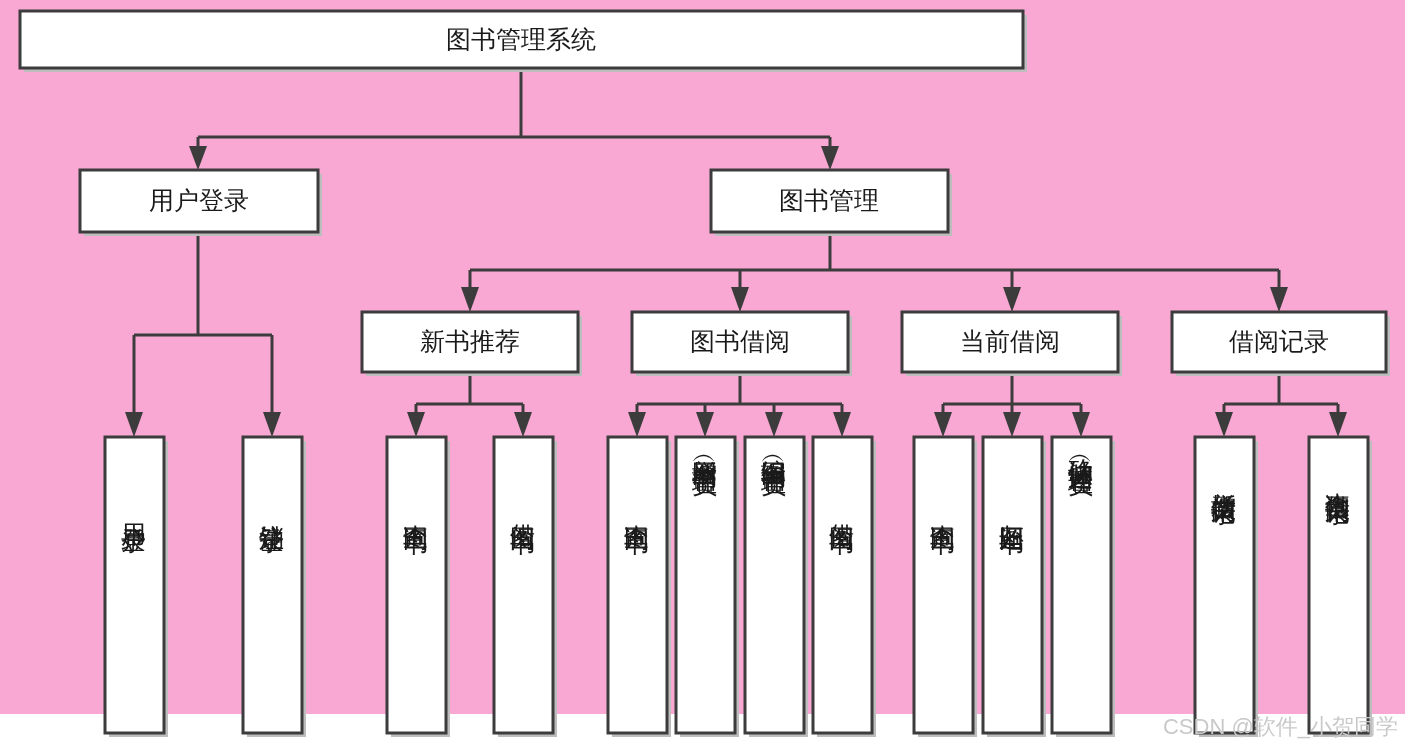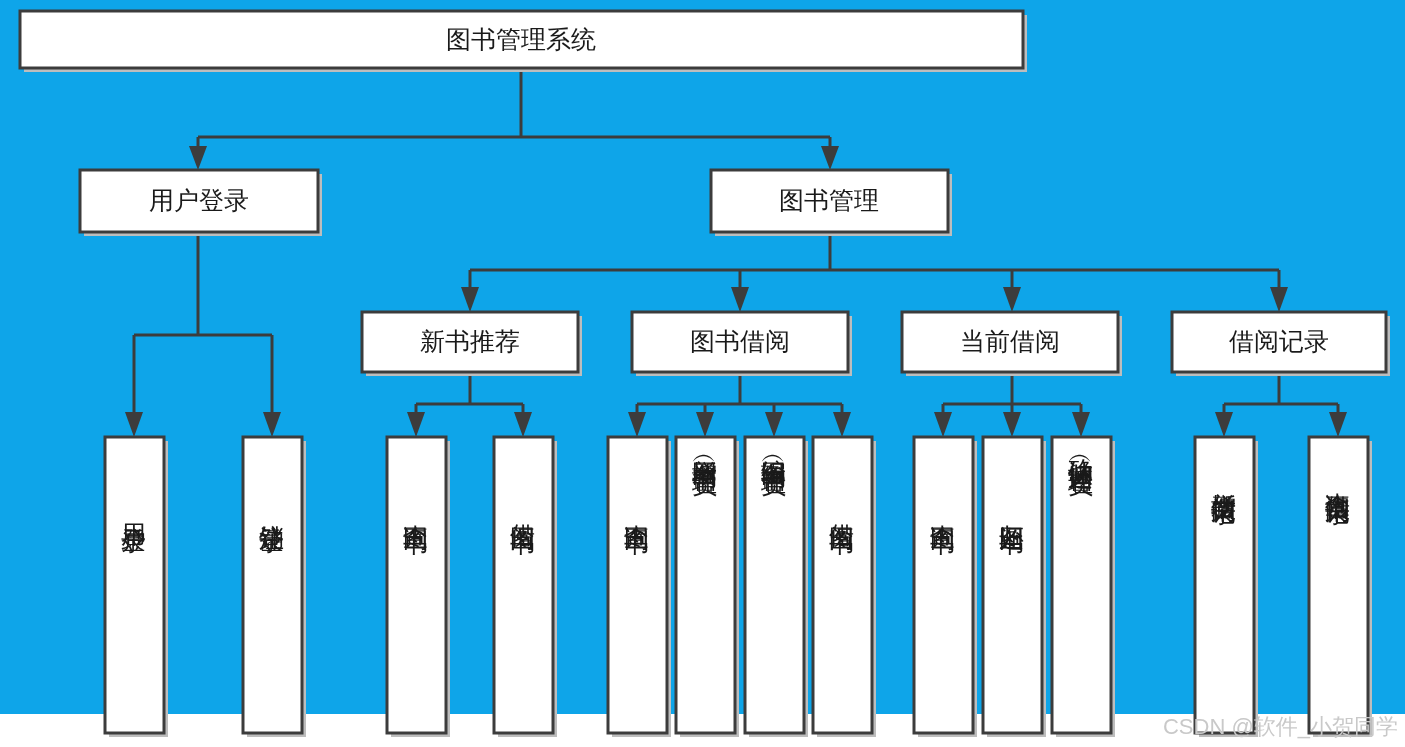--- a/index.html
+++ b/index.html
@@ -10,21 +10,21 @@
   body {
     width: 1405px;
     height: 747px;
     font-family: "Liberation Sans", "DejaVu Sans", sans-serif;
     overflow: hidden;
   }
   #diagram-root {
     position: relative;
     width: 1405px;
     height: 714px;
-    background: #0ea5e9;
+    background: #f9a8d4;
   }
   svg.canvas {
     position: absolute;
     left: 0;
     top: 0;
     width: 1405px;
     height: 747px;
   }
   .node-rect {
     fill: #ffffff;

